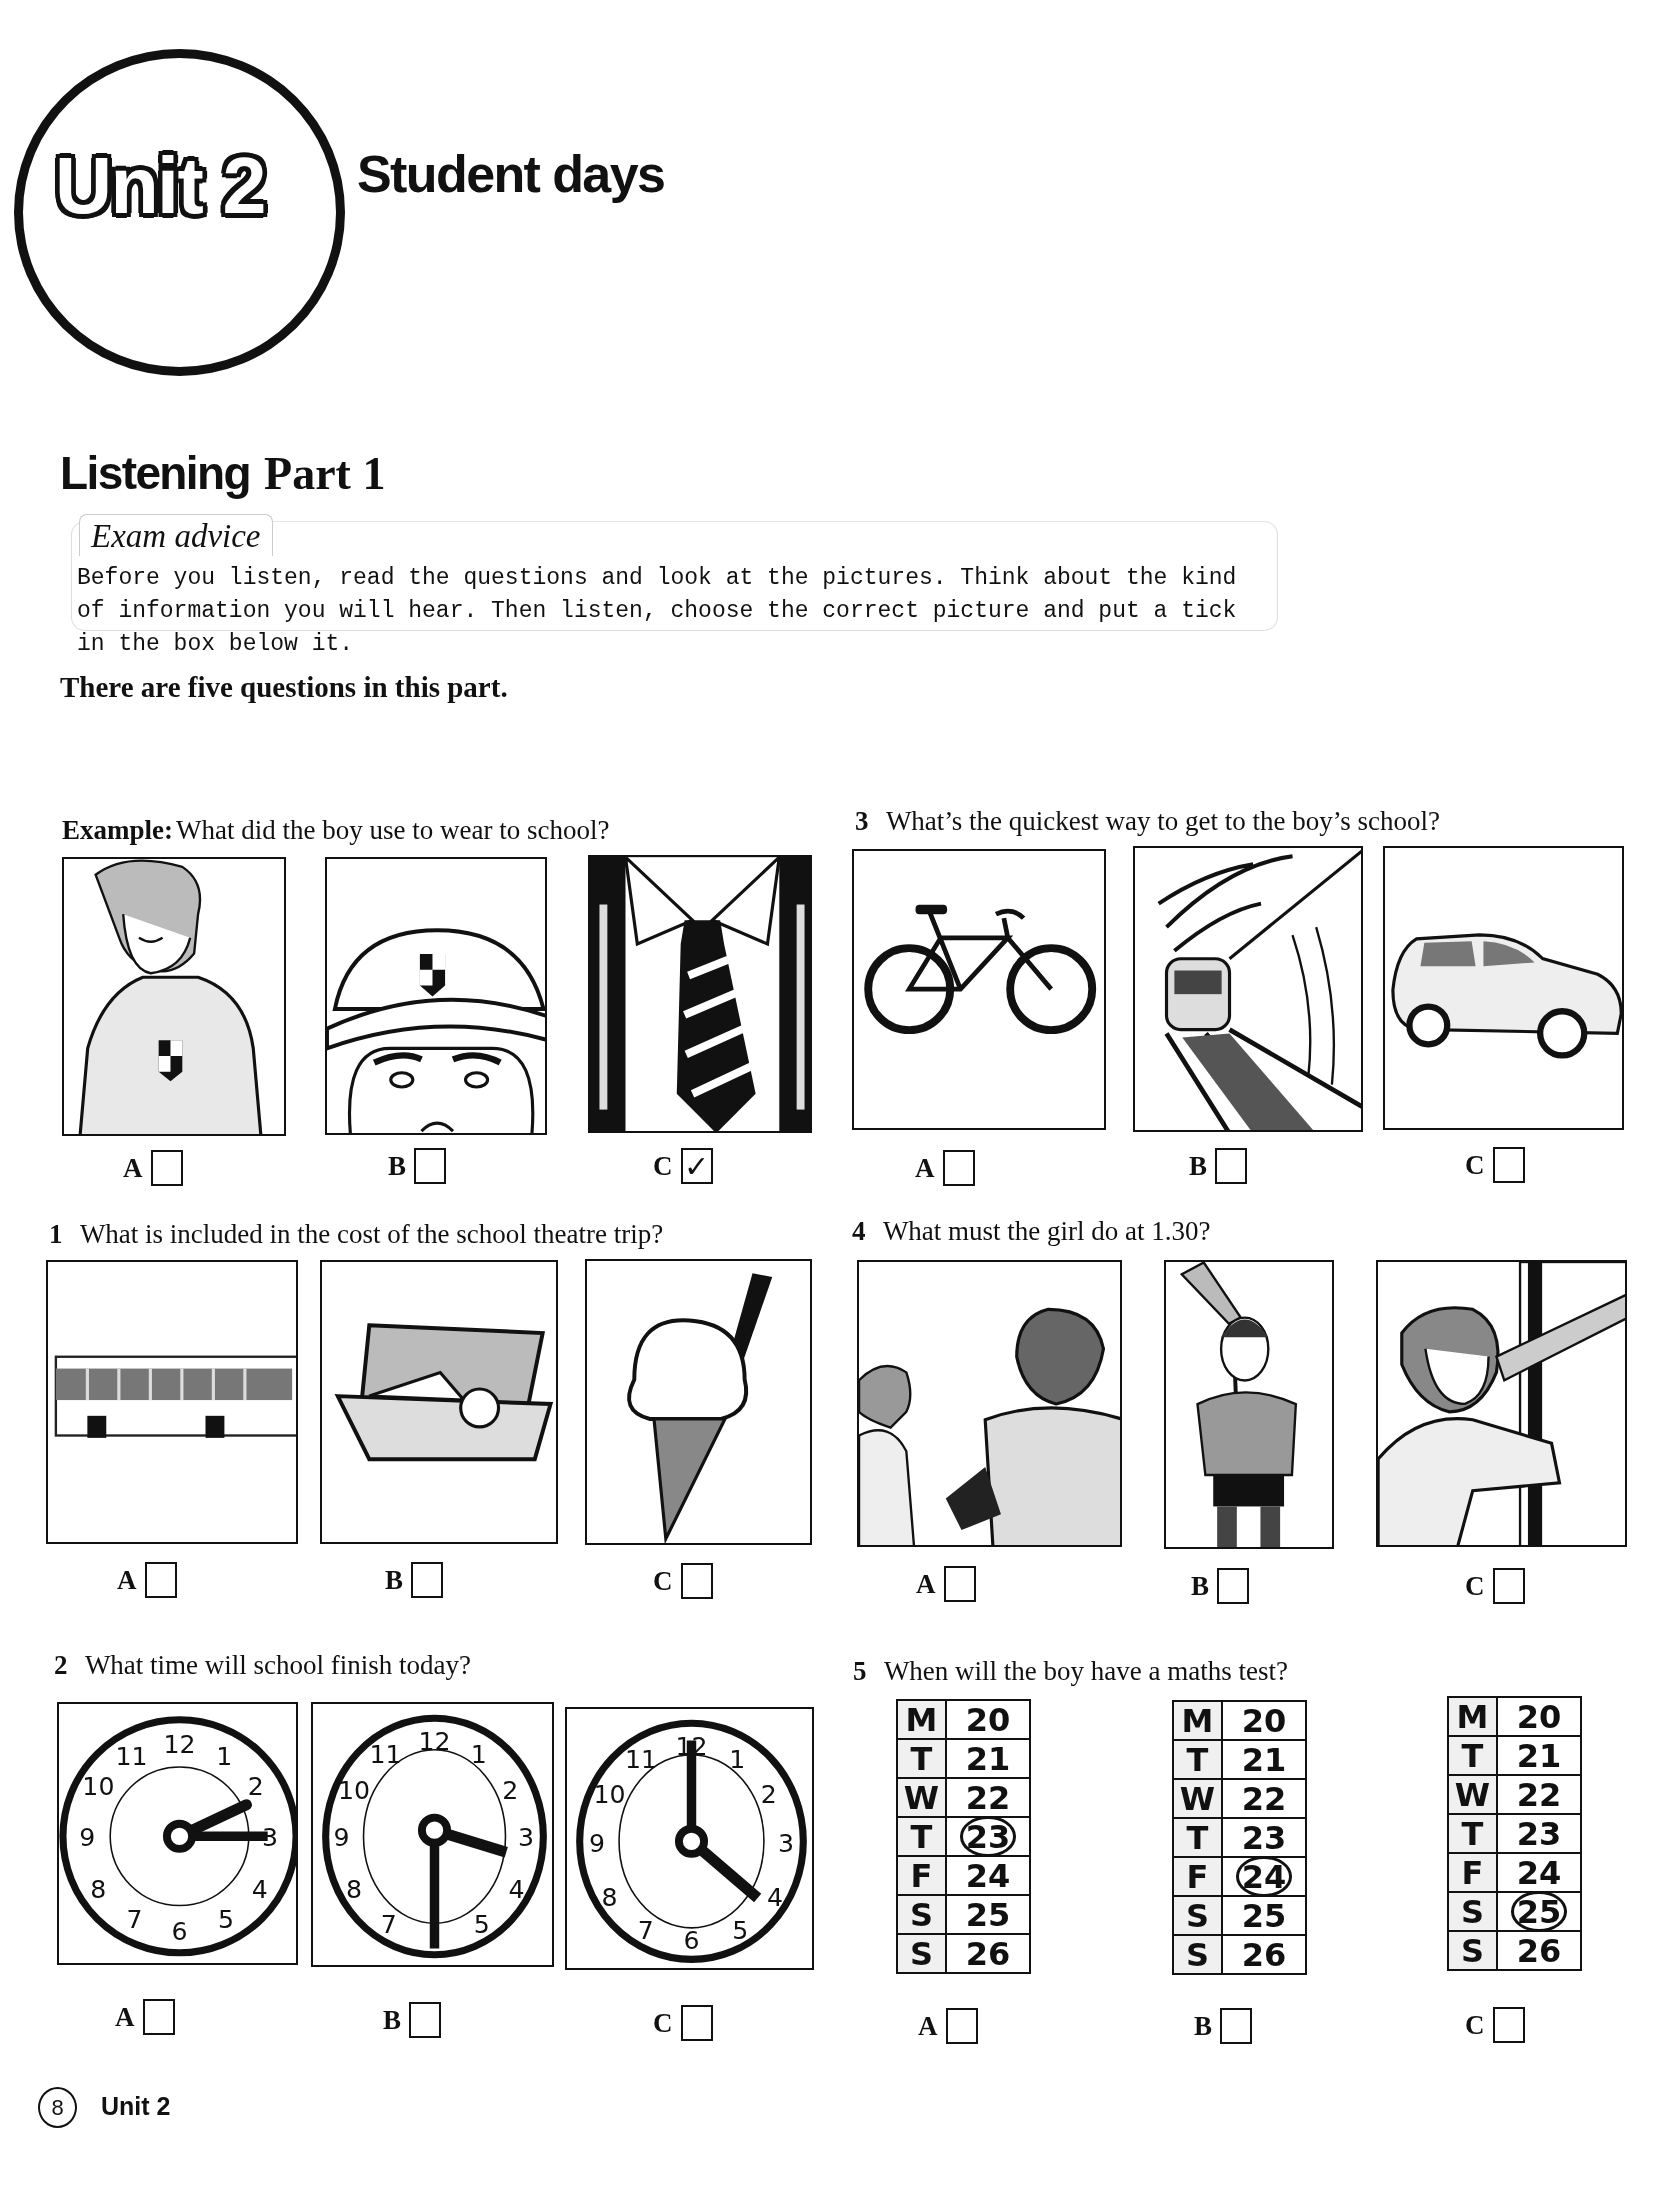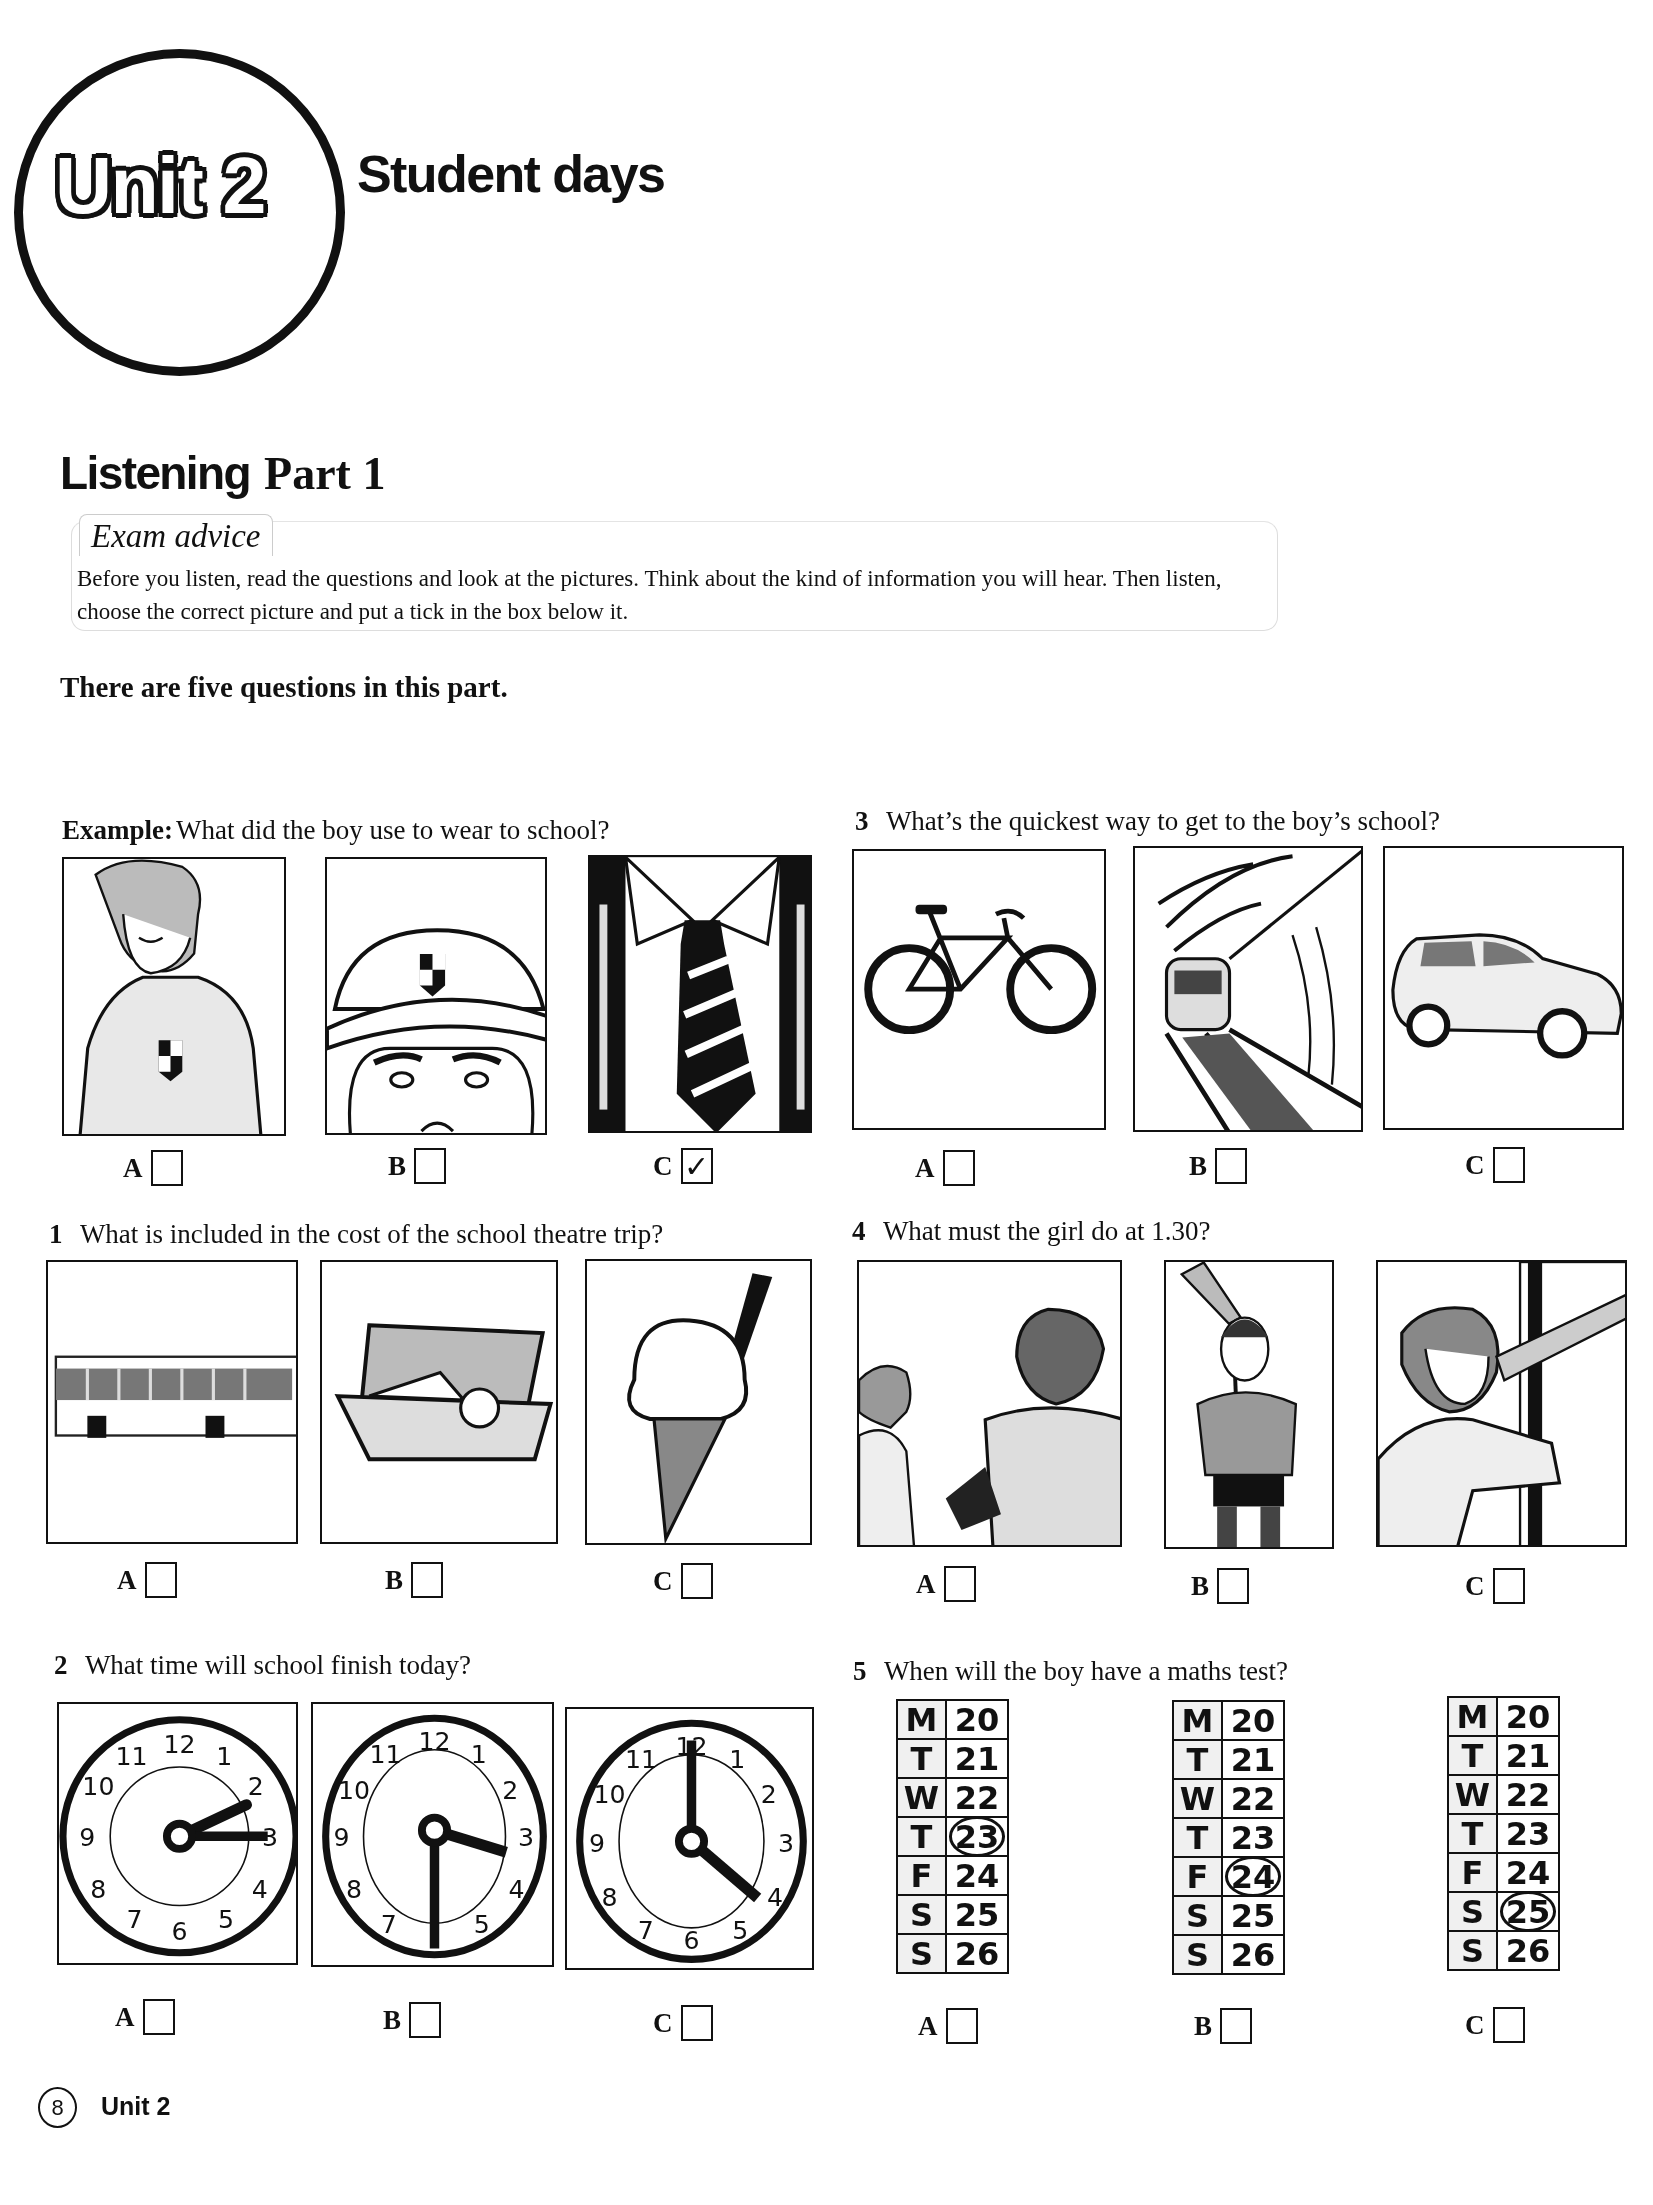--- a/index.html
+++ b/index.html
@@ -14,40 +14,40 @@
     -webkit-text-stroke: 3.2px #111; paint-order: stroke fill;
     text-shadow: 0 0 0 #111, 4px 4px 0 #111, -4px -4px 0 #111, 4px -4px 0 #111, -4px 4px 0 #111, 0 4.7px 0 #111, 4.7px 0 0 #111, 0 -4.7px 0 #111, -4.7px 0 0 #111; line-height: 1; }
   .unit-title { left: 357px; top: 148px; font-family: "Liberation Sans", sans-serif; font-weight: 700; font-size: 52px; letter-spacing: -1.6px; line-height: 1; color: #111; }
 
   .section-heading { left: 60px; top: 450px; font-size: 46px; line-height: 1; }
   .section-heading .sh-a { font-family: "Liberation Sans", sans-serif; font-weight: 700; letter-spacing: -1.6px; }
   .section-heading .sh-b { font-family: "Liberation Serif", serif; font-weight: 700; margin-left: 14px; }
 
   .advice-box { left: 71px; top: 521px; width: 1207px; height: 110px; border: 1.6px solid #ddd; border-radius: 14px; border-top-color: #e4e4e4; }
   .advice-tab { left: 79px; top: 514px; padding: 3.2px 11px 1.6px 11px; border: 1.6px solid #ccc; border-bottom: none; border-radius: 8px 8px 0 0; background: #fff; font-family: "Liberation Serif", serif; font-style: italic; font-size: 33px; line-height: 1.1; }
-  .advice-text { left: 77px; top: 562px; width: 1199px; font-family: Liberation Serif, serif; font-size: 23px; line-height: 33px; color: #111; }
+  .advice-text { left: 77px; top: 562px; width: 1199px; font-family: Liberation Mono, monospace; font-size: 23px; line-height: 33px; color: #111; }
 
   .instructions { left: 60px; top: 669px; font-family: "Liberation Serif", serif; font-weight: 700; font-size: 29px; line-height: 36px; }
 
   
   .q-label { font-family: "Liberation Serif", serif; font-size: 27px; line-height: 1; white-space: nowrap; }
   .q-label .q-num { font-weight: 700; margin-right: 17.4px; }
   .q-label .q-ex { font-weight: 700; margin-right: 3px; }
 
   .pic { border: 2.4px solid #111; background: #fff; overflow: hidden; }
   .opt { font-family: "Liberation Serif", serif; font-weight: 700; font-size: 27px; display: flex; align-items: center; gap: 8px; }
   .opt .box { width: 32px; height: 36px; border: 2.4px solid #111; display: flex; align-items: center; justify-content: center; font-size: 30px; font-weight: 400; }
 
   svg { display: block; }
 
   
   .cal { border: 2.4px solid #111; border-collapse: collapse; font-family: "DejaVu Sans", sans-serif; font-weight: 700; }
   .cal td { border: 2.4px solid #111; width: 54px; height: 39px; text-align: center; font-size: 32px; line-height: 1; padding: 0; }
   .cal td.day { background: #f0f0f0; width: 49px; }
-  .cal td.num { width: 62px; position: relative; margin-left: 25px; }
+  .cal td.num { width: 84px; position: relative; margin-left: 25px; }
   .cal td.num.circled span { display: inline-block; border: 3.2px solid #111; border-radius: 50%; padding: 1.6px 3.2px; margin: -4.7px; }
 
   
   .page-num { left: 38px; top: 2087px; width: 39px; height: 41px; border: 2.4px solid #111; border-radius: 50%; font-family: "Liberation Sans", sans-serif; font-size: 22px; display: flex; align-items: center; justify-content: center; }
   .page-unit { left: 101px; top: 2092px; font-family: "Liberation Sans", sans-serif; font-weight: 700; font-size: 25px; }
 </style>
 </head>
 <body>
 
 <div class="abs unit-circle"></div>

